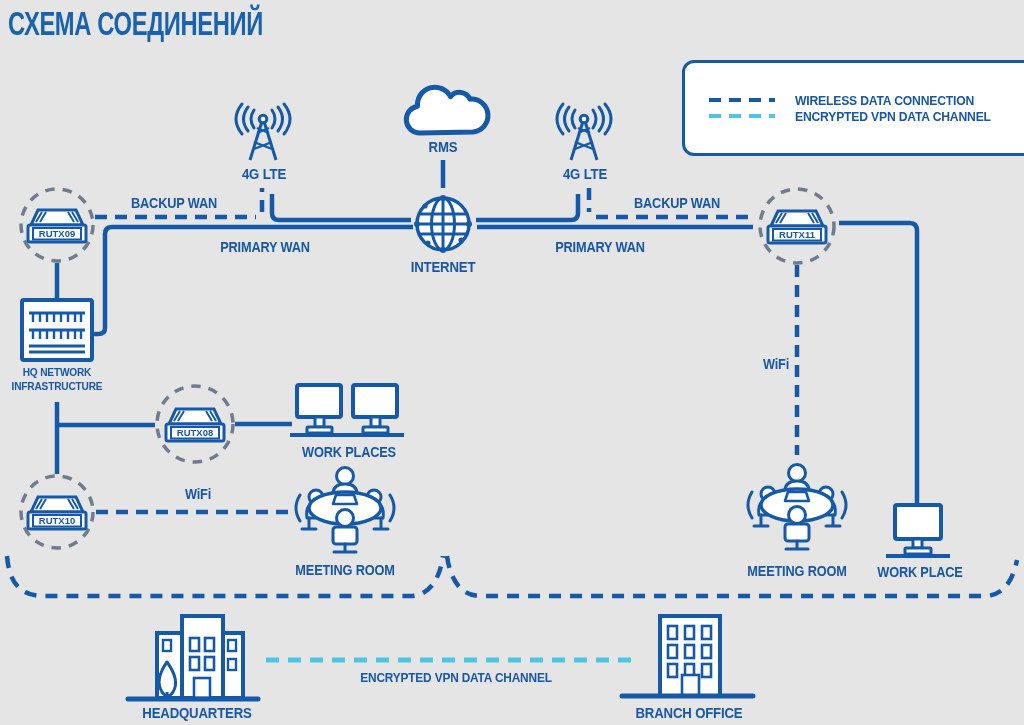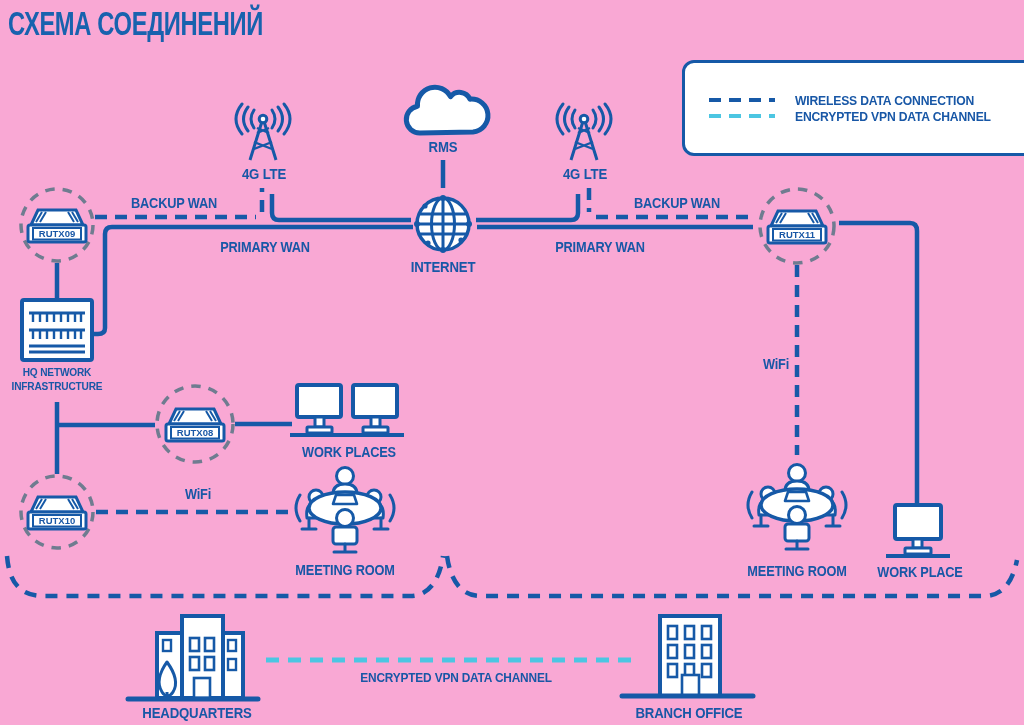--- a/index.html
+++ b/index.html
@@ -1,17 +1,17 @@
 <!DOCTYPE html>
 <html><head>
 <meta charset="utf-8">
 <style>
   html,body{margin:0;padding:0;background:#fff;}
   .canvas{
-    position:relative;width:1024px;height:725px;background:#f9a8d4;overflow:hidden;
+    position:relative;width:1024px;height:725px;background:#e5e5e5;overflow:hidden;
     font-family:"Liberation Sans",sans-serif;
   }
   .diagram-svg{position:absolute;left:0;top:0;width:1024px;height:725px;}
   .page-title{
     position:absolute;left:8px;top:7px;
     font-size:33px;font-weight:bold;color:#1862AE;line-height:1;
     letter-spacing:-0.5px;transform:scaleX(0.72);transform-origin:left top;
     white-space:nowrap;
   }
   .lbl{

